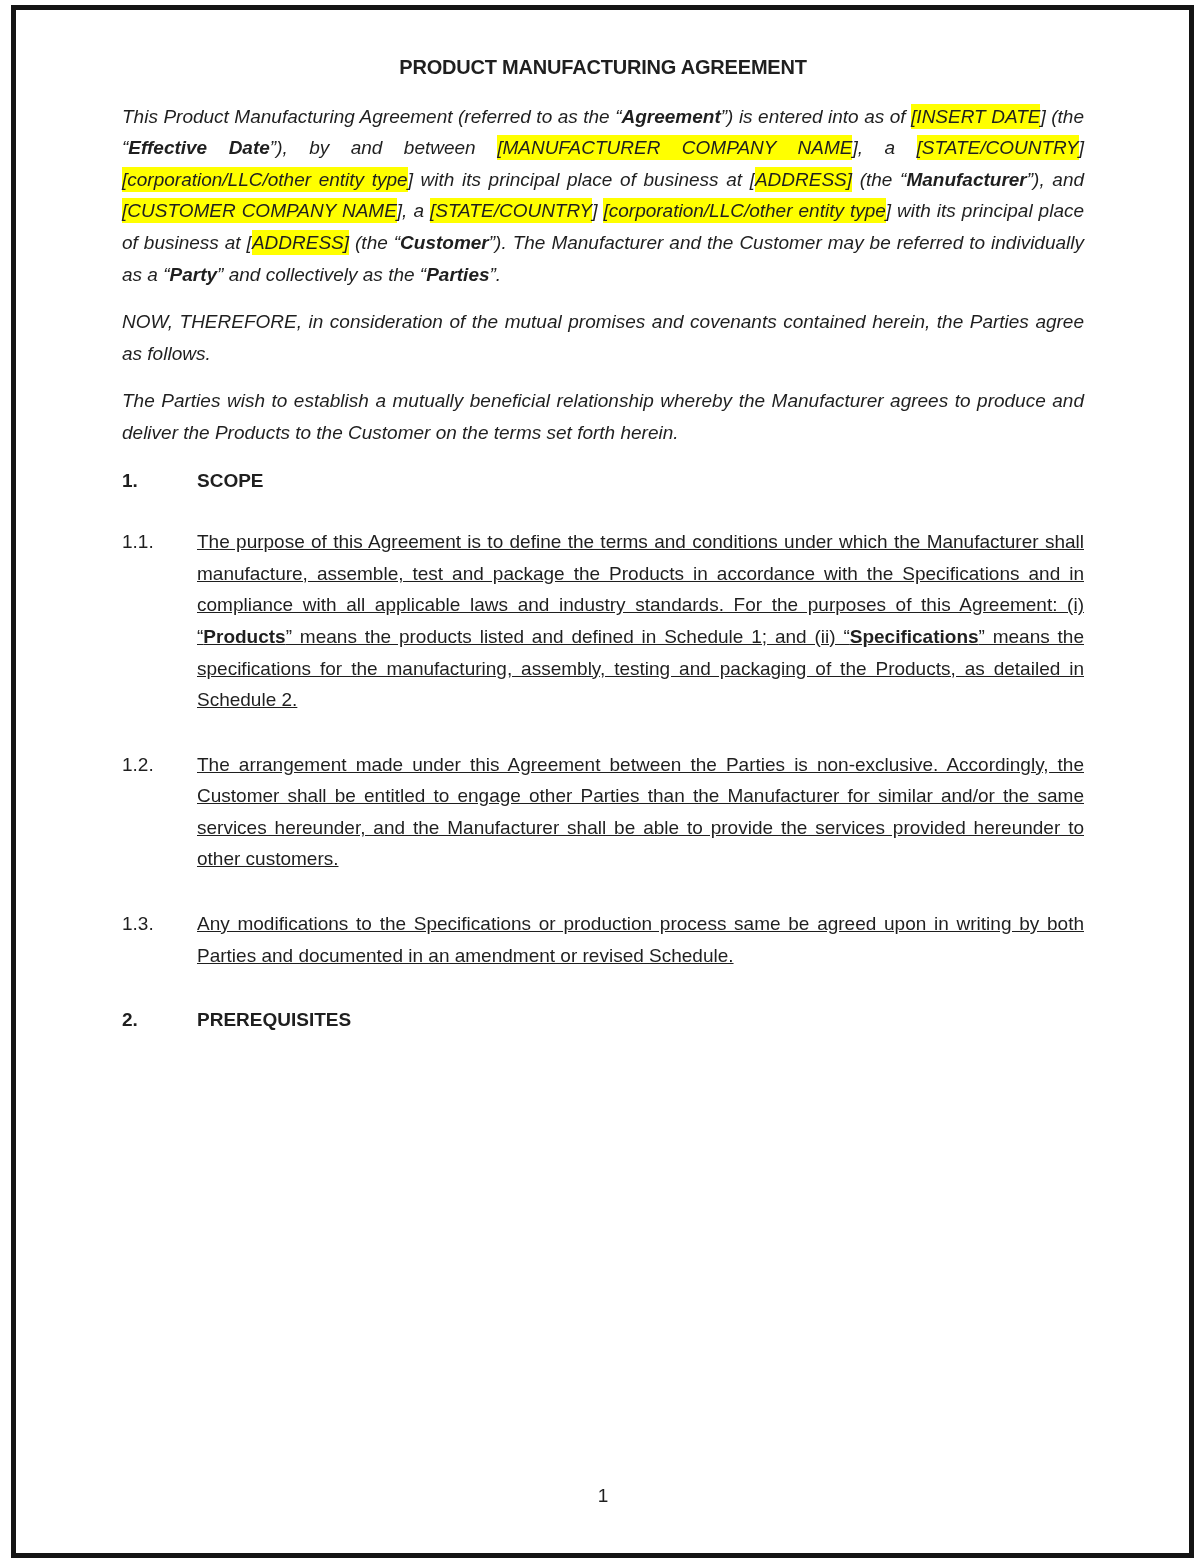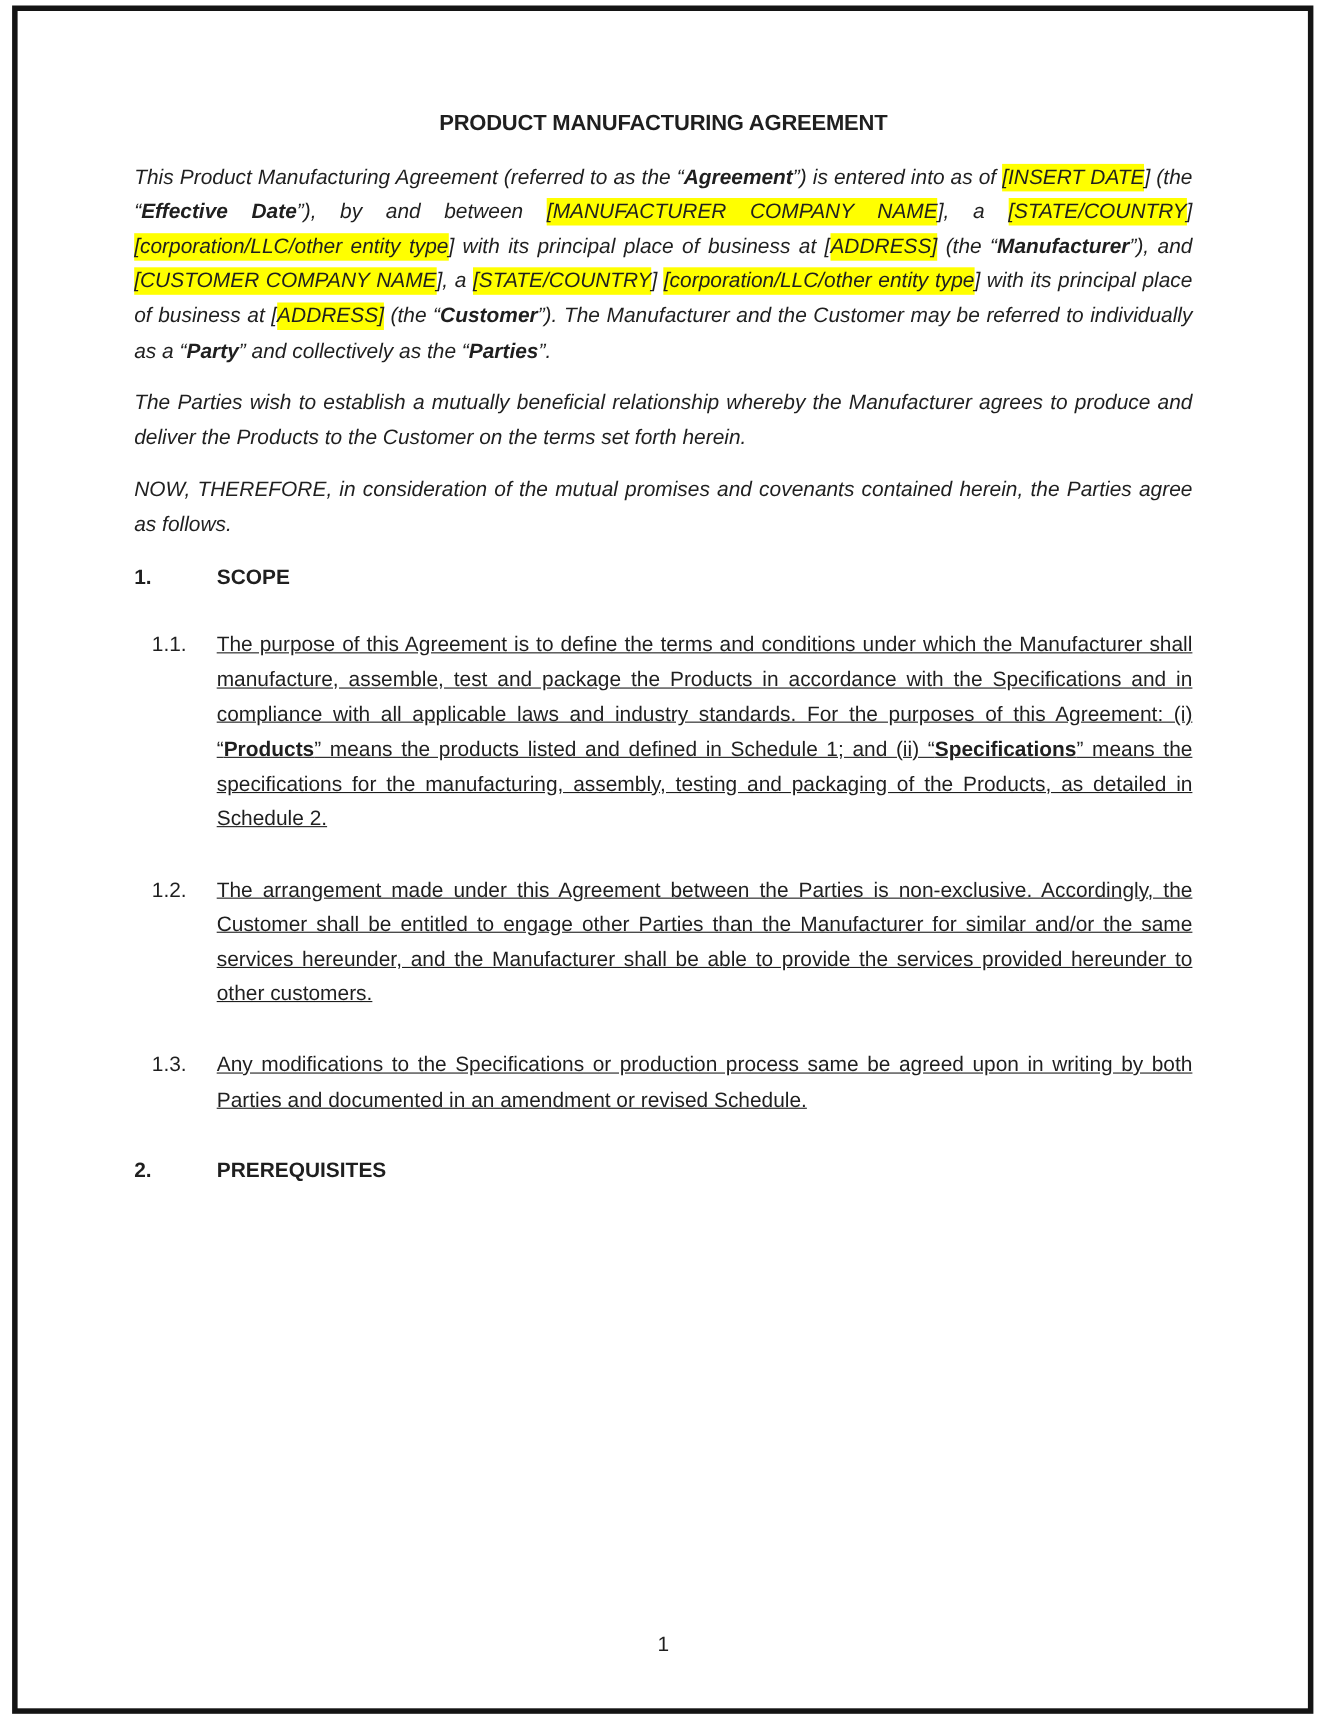--- a/index.html
+++ b/index.html
@@ -10,53 +10,53 @@
     font-family: "Liberation Sans", "DejaVu Sans", sans-serif;
     font-size: 19px; line-height: 31.6px; color: var(--ink);
   }
   .page-border {
     position: absolute; left: 11px; top: 5px;
     width: 1183px; height: 1553px;
     border: 5px solid #141414;
   }
   .content {
     position: absolute; left: 122px; top: 0;
-    width: 962px; padding-top: 97px;
+    width: 962px; padding-top: 52px;
   }
   .doc-title {
     font-size: 20px; font-weight: bold; text-align: center;
     letter-spacing: -0.2px; margin: 0 0 17px 0; line-height: 31.6px;
   }
   .para { text-align: justify; margin: 0 0 16px 0; font-style: italic; }
   .hl { background: var(--hl); padding: 2px 0; }
   b { font-weight: bold; }
   .sec-heading {
     position: relative; padding-left: 75px;
     font-weight: bold; margin: 6px 0 30px 0;
   }
   .sec-heading .num { position: absolute; left: 0; top: 0; }
   .item { position: relative; padding-left: 75px; margin: 0 0 33px 0; }
-  .item .num { position: absolute; left: 16px; top: 0; }
+  .item .num { position: absolute; left: 0; top: 0; }
   .item .body { text-align: justify; text-decoration: underline; }
   .page-number {
     position: absolute; left: 122px; width: 962px; top: 1480px;
     text-align: center;
   }
 </style>
 </head>
 <body>
 
 <div class="page">
   <div class="page-border"></div>
   <div class="content">
     <h1 class="doc-title">PRODUCT MANUFACTURING AGREEMENT</h1>
     <div id="preamble">
         <p class="para"><span>This Product Manufacturing Agreement (referred to as the “</span><b>Agreement</b><span>”) is entered into as of </span><span class="hl">[INSERT DATE</span><span>] (the “</span><b>Effective Date</b><span>”), by and between </span><span class="hl">[MANUFACTURER COMPANY NAME</span><span>], a </span><span class="hl">[STATE/COUNTRY</span><span>] </span><span class="hl">[corporation/LLC/other entity type</span><span>] with its principal place of business at [</span><span class="hl">ADDRESS]</span><span> (the “</span><b>Manufacturer</b><span>”), and </span><span class="hl">[CUSTOMER COMPANY NAME</span><span>], a </span><span class="hl">[STATE/COUNTRY</span><span>] </span><span class="hl">[corporation/LLC/other entity type</span><span>] with its principal place of business at [</span><span class="hl">ADDRESS]</span><span> (the “</span><b>Customer</b><span>”). The Manufacturer and the Customer may be referred to individually as a “</span><b>Party</b><span>” and collectively as the “</span><b>Parties</b><span>”.</span></p>
+        <p class="para"><span>NOW, THEREFORE, in consideration of the mutual promises and covenants contained herein, the Parties agree as follows.</span></p>
         <p class="para"><span>The Parties wish to establish a mutually beneficial relationship whereby the Manufacturer agrees to produce and deliver the Products to the Customer on the terms set forth herein.</span></p>
-        <p class="para"><span>NOW, THEREFORE, in consideration of the mutual promises and covenants contained herein, the Parties agree as follows.</span></p>
       </div>
     <div id="sections">
         <div>
           <div class="sec-heading"><span class="num">1.</span><span>SCOPE</span></div>
           <div class="item">
             <span class="num">1.1.</span>
             <div class="body"><span>The purpose of this Agreement is to define the terms and conditions under which the Manufacturer shall manufacture, assemble, test and package the Products in accordance with the Specifications and in compliance with all applicable laws and industry standards. For the purposes of this Agreement: (i) “</span><b>Products</b><span>” means the products listed and defined in Schedule 1; and (ii) “</span><b>Specifications</b><span>” means the specifications for the manufacturing, assembly, testing and packaging of the Products, as detailed in Schedule 2.</span></div>
           </div>
           <div class="item">
             <span class="num">1.2.</span>

